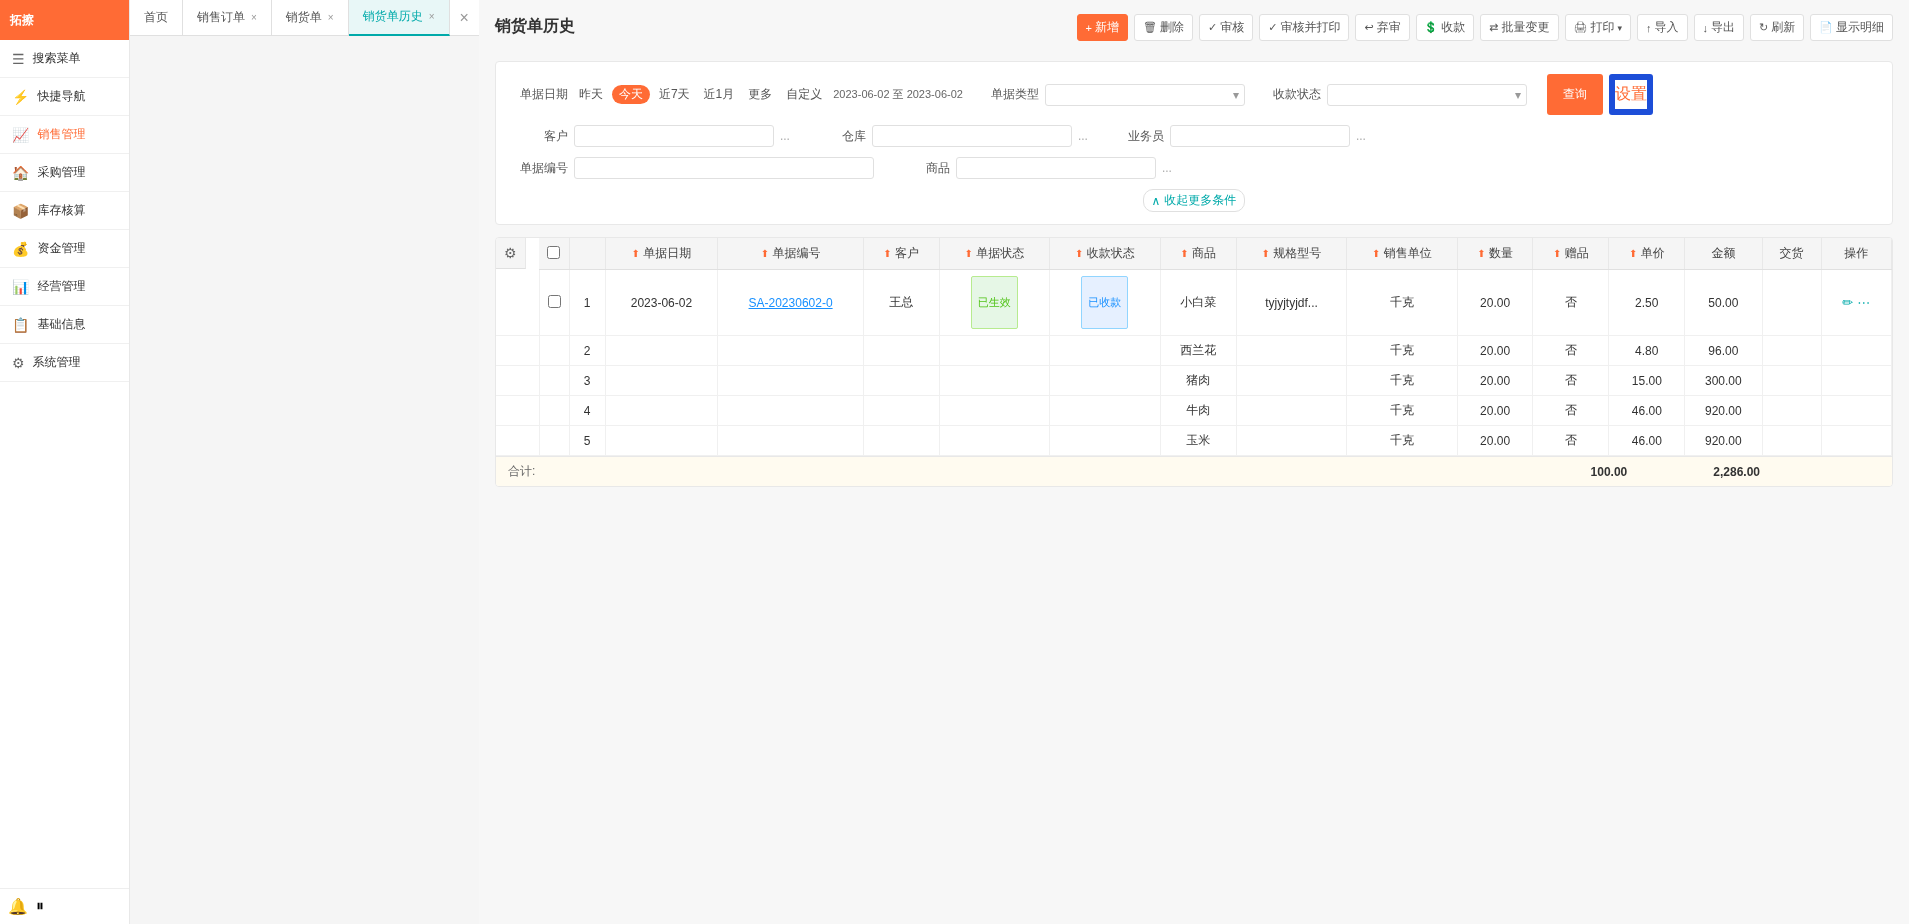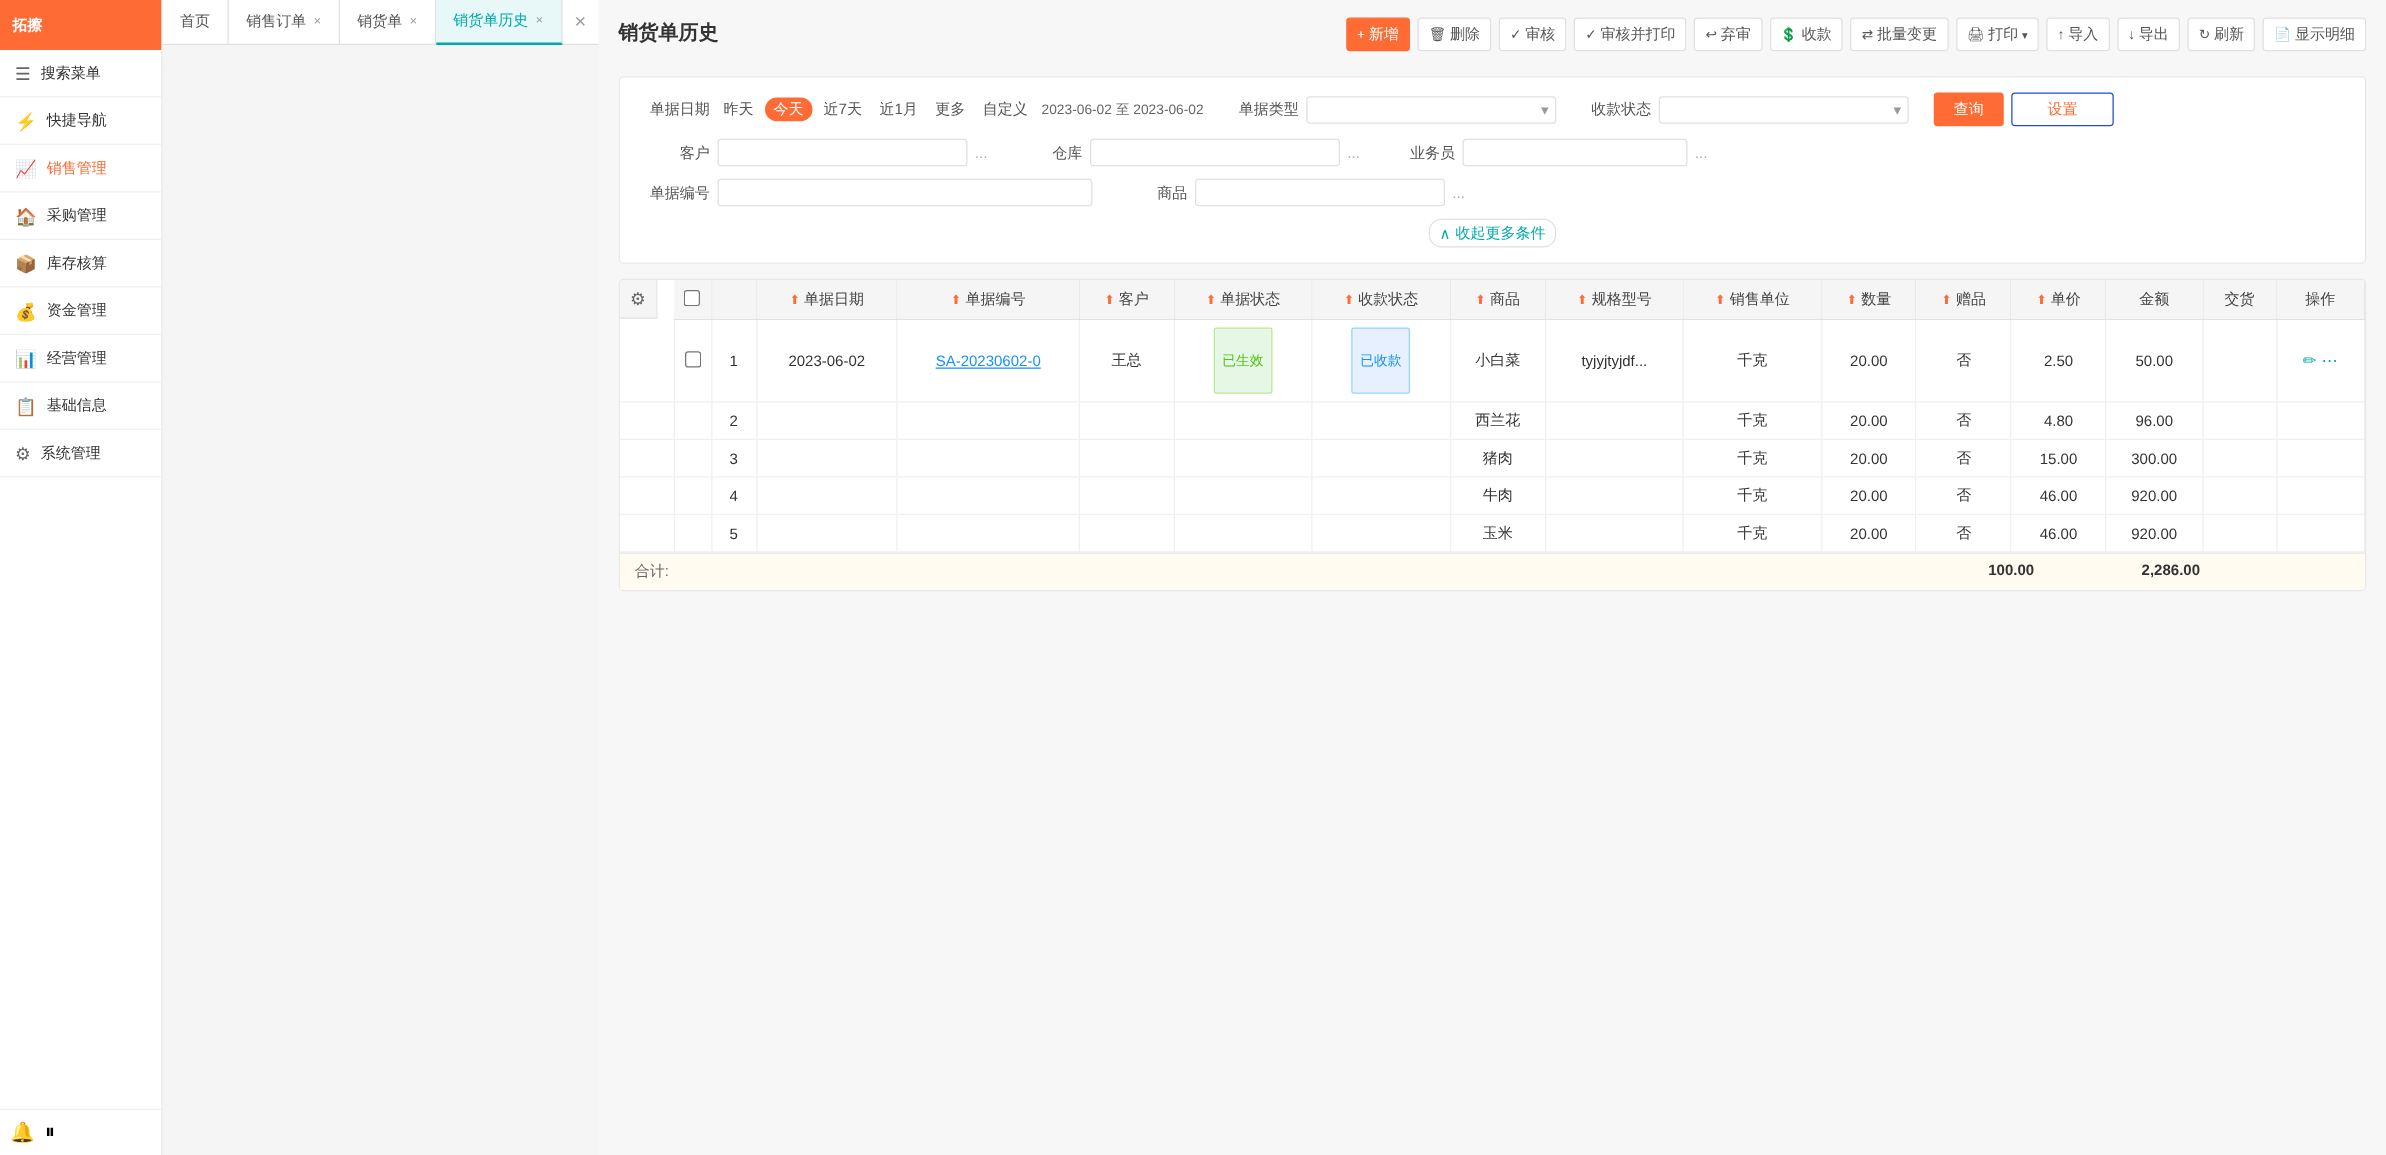--- a/index.html
+++ b/index.html
@@ -124,25 +124,25 @@
       color: #fff;
       border: none;
       border-radius: 3px;
       padding: 5px 16px;
       cursor: pointer;
       font-size: 12px;
     }
     .set-btn {
       background: #fff;
       color: #ff6b35;
-      border: 1px solid #1d4ed8;
+      border: 6px solid #1d4ed8;
       border-radius: 3px;
-      padding: 4px 28px;
-      cursor: pointer;
-      font-size: 12px;
+      padding: 4px 0;
+      cursor: pointer;
+      font-size: 16px;
     }
 
     
     .filter-panel {
       background: #fff;
       border: 1px solid #e8e8e8;
       border-radius: 4px;
       padding: 12px 16px;
       margin-bottom: 12px;
     }
@@ -270,20 +270,21 @@
       font-size: 11px;
     }
     .badge-green { background: #e6f7e6; color: #52c41a; border: 1px solid #b7eb8f; }
     .badge-blue { background: #e6f0ff; color: #1890ff; border: 1px solid #91d5ff; }
     .action-icon { color: #00aaaa; cursor: pointer; font-size: 13px; padding: 0 2px; }
     .link-text { color: #1890ff; cursor: pointer; text-decoration: underline; }
 
     
     .table-footer {
       display: flex;
+      align-items: center;
       background: #fffbf0;
       border-top: 1px solid #e8e8e8;
       padding: 6px 12px;
       gap: 10px;
     }
     .footer-label { color: #666; }
     .footer-sum { font-weight: bold; color: #333; }
 
     
     .pagination {

